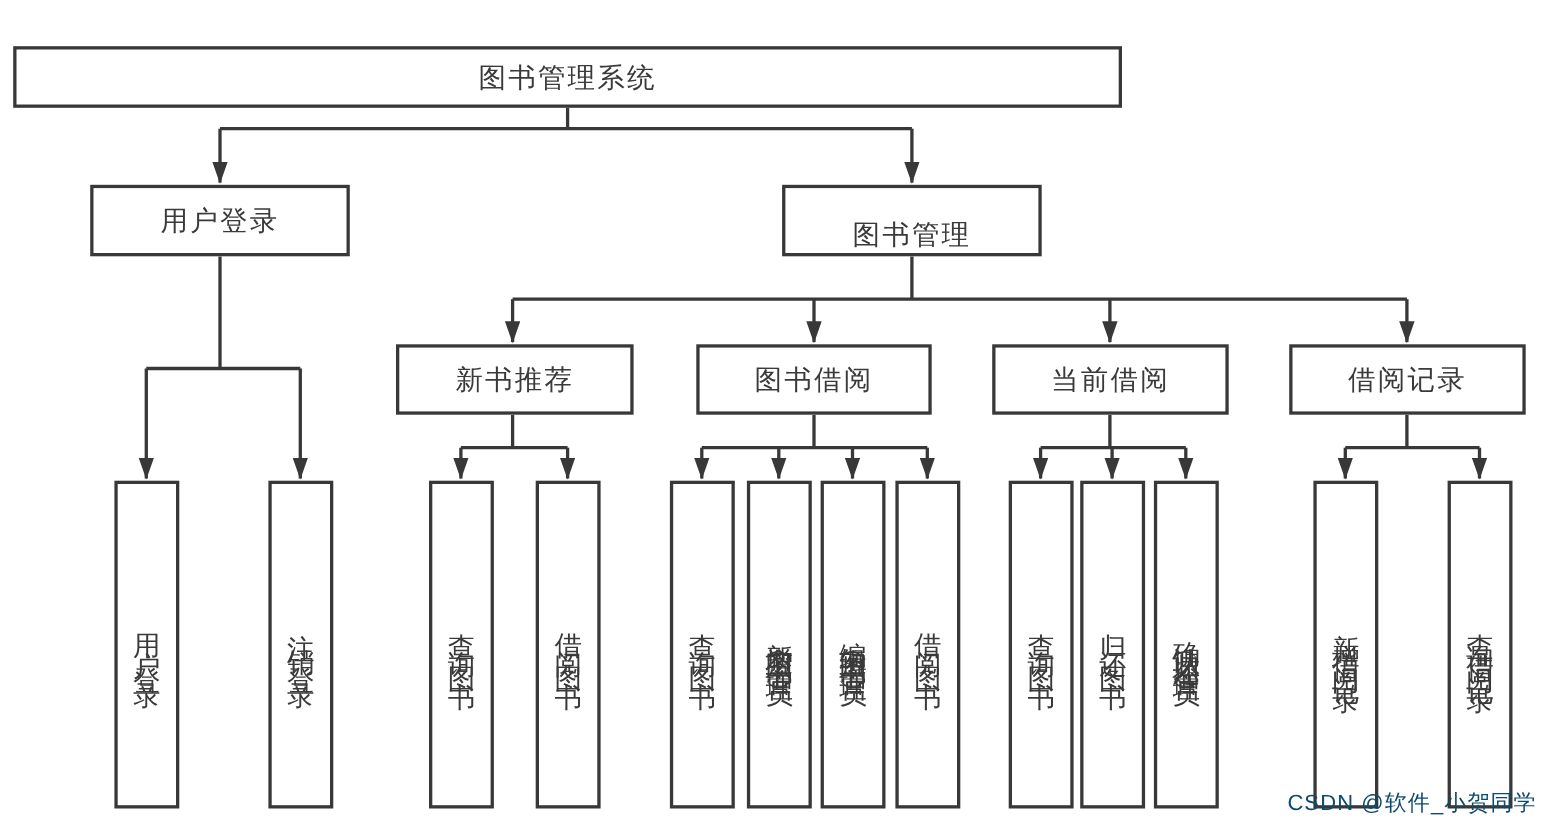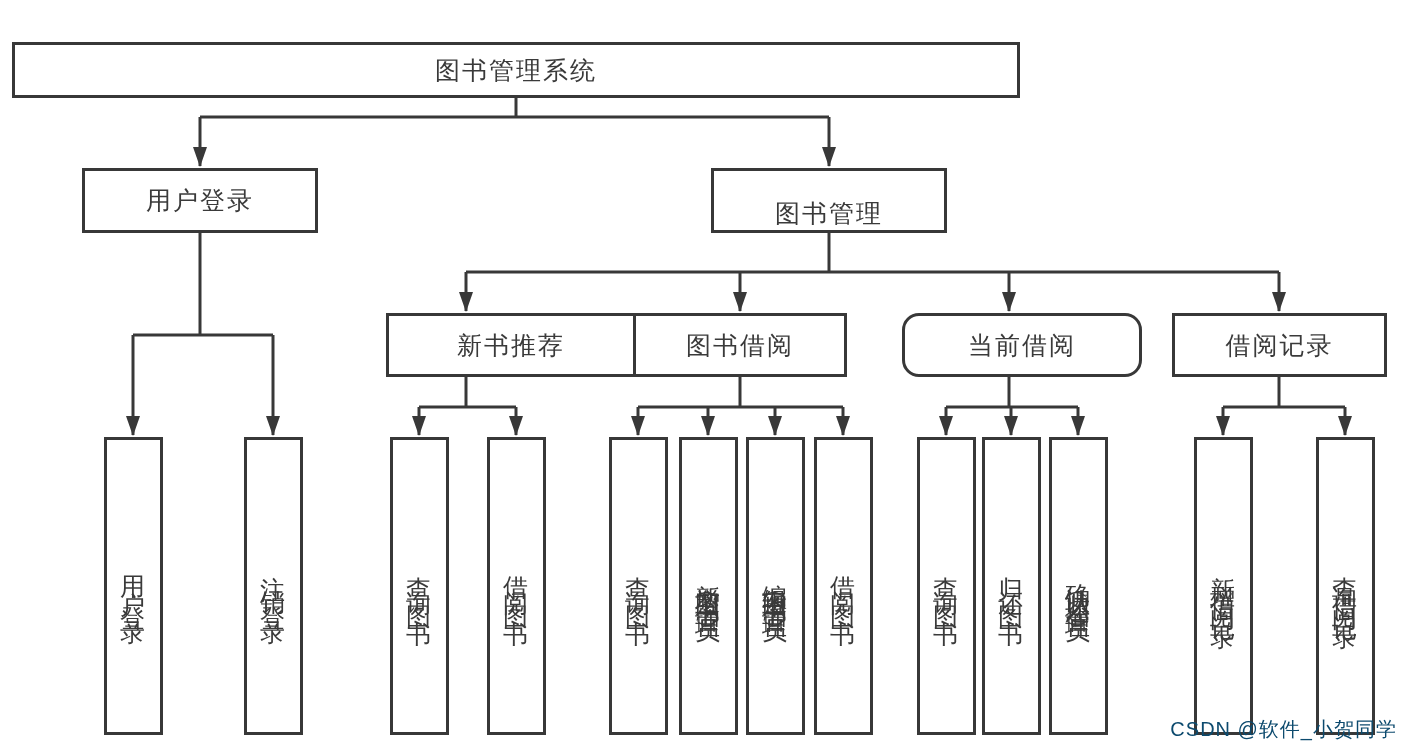--- a/index.html
+++ b/index.html
@@ -28,23 +28,23 @@
     font-size:25px;
     white-space:nowrap;
   }
   .gap4{letter-spacing:15px;padding-bottom:0;}
   .gap6{letter-spacing:10px;}
   .gap9{letter-spacing:5px;}
   
   .n-root{left:12px;top:13px;width:1008px;height:56px;margin-top:29px;}
   .n-l2a{left:82px;top:168px;width:236px;height:65px;}
   .n-l2b{left:711px;top:168px;width:236px;height:65px;align-items:flex-end;}
-  .n-l3a{left:360px;top:313px;width:250px;height:64px;margin-left:26px;}
+  .n-l3a{left:360px;top:313px;width:216px;height:64px;}
   .n-l3b{left:633px;top:313px;width:214px;height:64px;text-align:center;}
-  .n-l3c{left:902px;top:313px;width:240px;height:64px;border-radius:17px;}
+  .n-l3c{left:902px;top:313px;width:215px;height:64px;}
   .n-l3d{left:1172px;top:313px;width:215px;height:64px;}
   .leaf{top:437px;width:59px;height:298px;}
   .n-a1{left:104px;} .n-a2{left:244px;}
   .n-b1{left:390px;} .n-b2{left:487px;}
   .n-c1{left:609px;} .n-c2{left:679px;} .n-c3{left:746px;} .n-c4{left:814px;}
   .n-d1{left:917px;} .n-d2{left:982px;} .n-d3{left:1049px;}
   .n-e1{left:1194px;} .n-e2{left:1316px;}
   #watermark{
     position:absolute;
     right:8px;bottom:4px;

